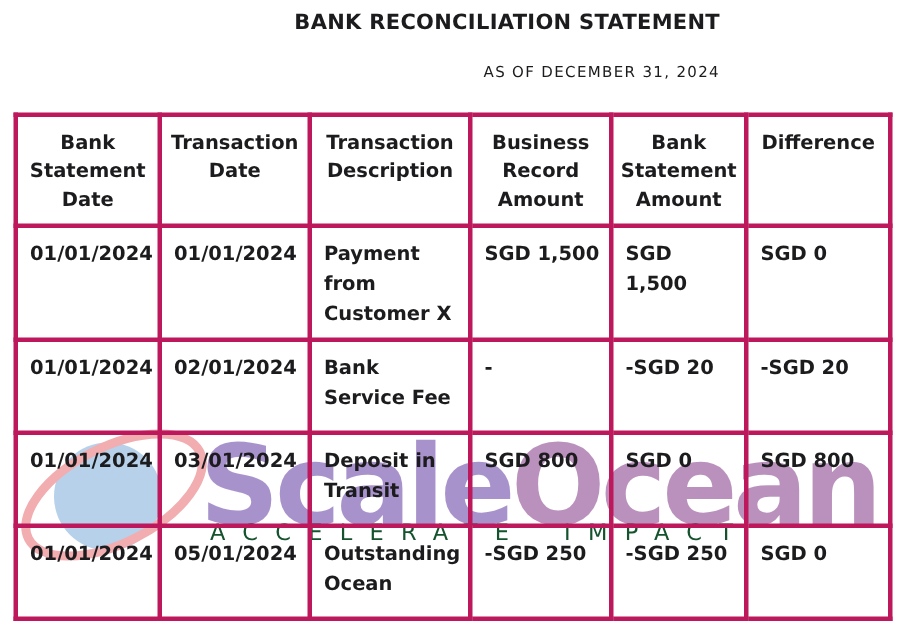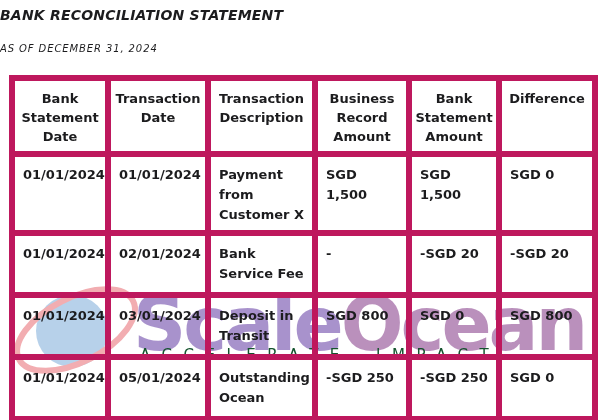--- a/index.html
+++ b/index.html
@@ -6,21 +6,21 @@
   body {
     width:602px; height:420px;
     background:#ffffff;
     font-family:"DejaVu Sans", sans-serif;
     color:#1c1c1e;
     position:relative;
     overflow:hidden;
   }
 
   
-  .doc-header { position:absolute; top:0; left:0; width:480px; text-align:left; z-index:3;font-style:italic; }
+  .doc-header { position:absolute; top:0; left:0; width:480px; text-align:right; z-index:3; }
   .doc-title {
     margin-top:7px;
     font-size:14px;
     font-weight:bold;
     letter-spacing:0.2px;
   }
   .doc-subtitle {
     margin-top:20px;
     font-size:10px;
     letter-spacing:0.9px;
@@ -43,21 +43,21 @@
   }
 
   
   .table-wrap { position:absolute; left:9px; top:75px; z-index:2; }
   table {
     border-collapse:collapse;
     table-layout:fixed;
     width:583px;
     background:transparent;
   }
-  th, td { border:6px solid #be185d; vertical-align:top; overflow:hidden; }
+  th, td { border:3px solid #be185d; vertical-align:top; overflow:hidden; }
   thead tr { height:74px; }
   tbody tr { height:62px;font-weight:bold; }
   th {
     font-size:13px; font-weight:bold;
     text-align:center;
     padding:8px 3px 5px 3px;
     line-height:19px;
   }
   td {
     font-size:13px;

